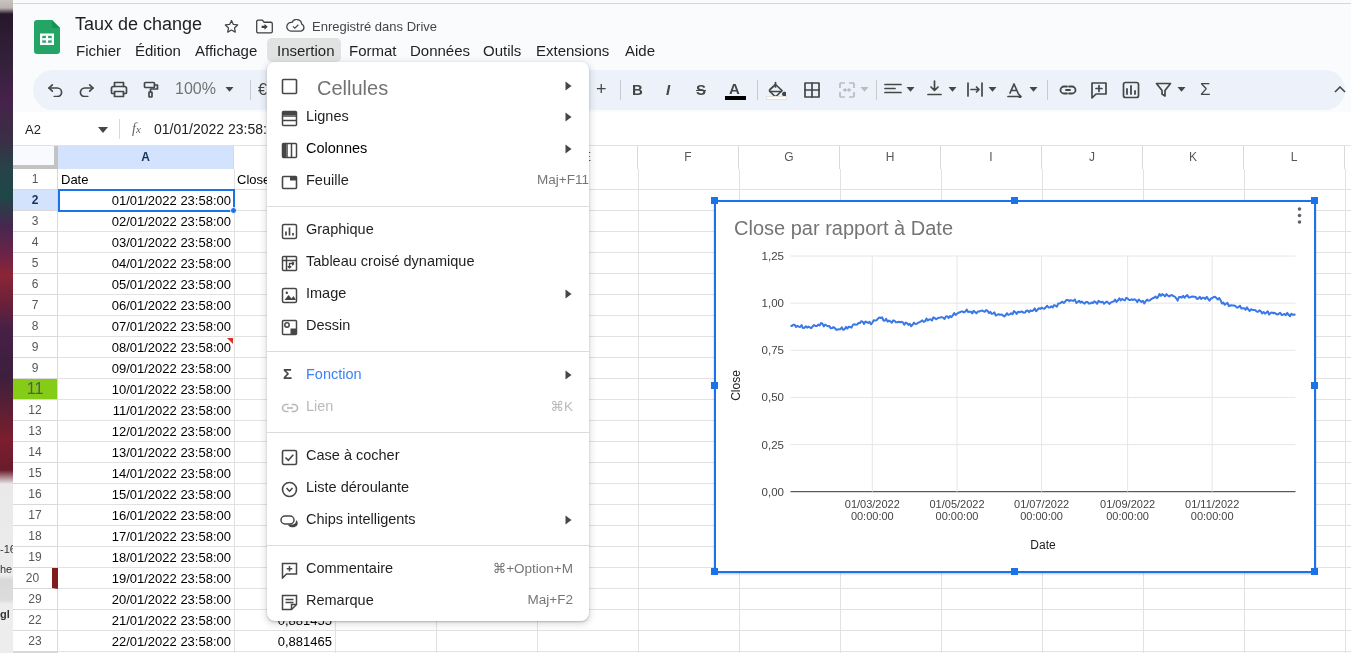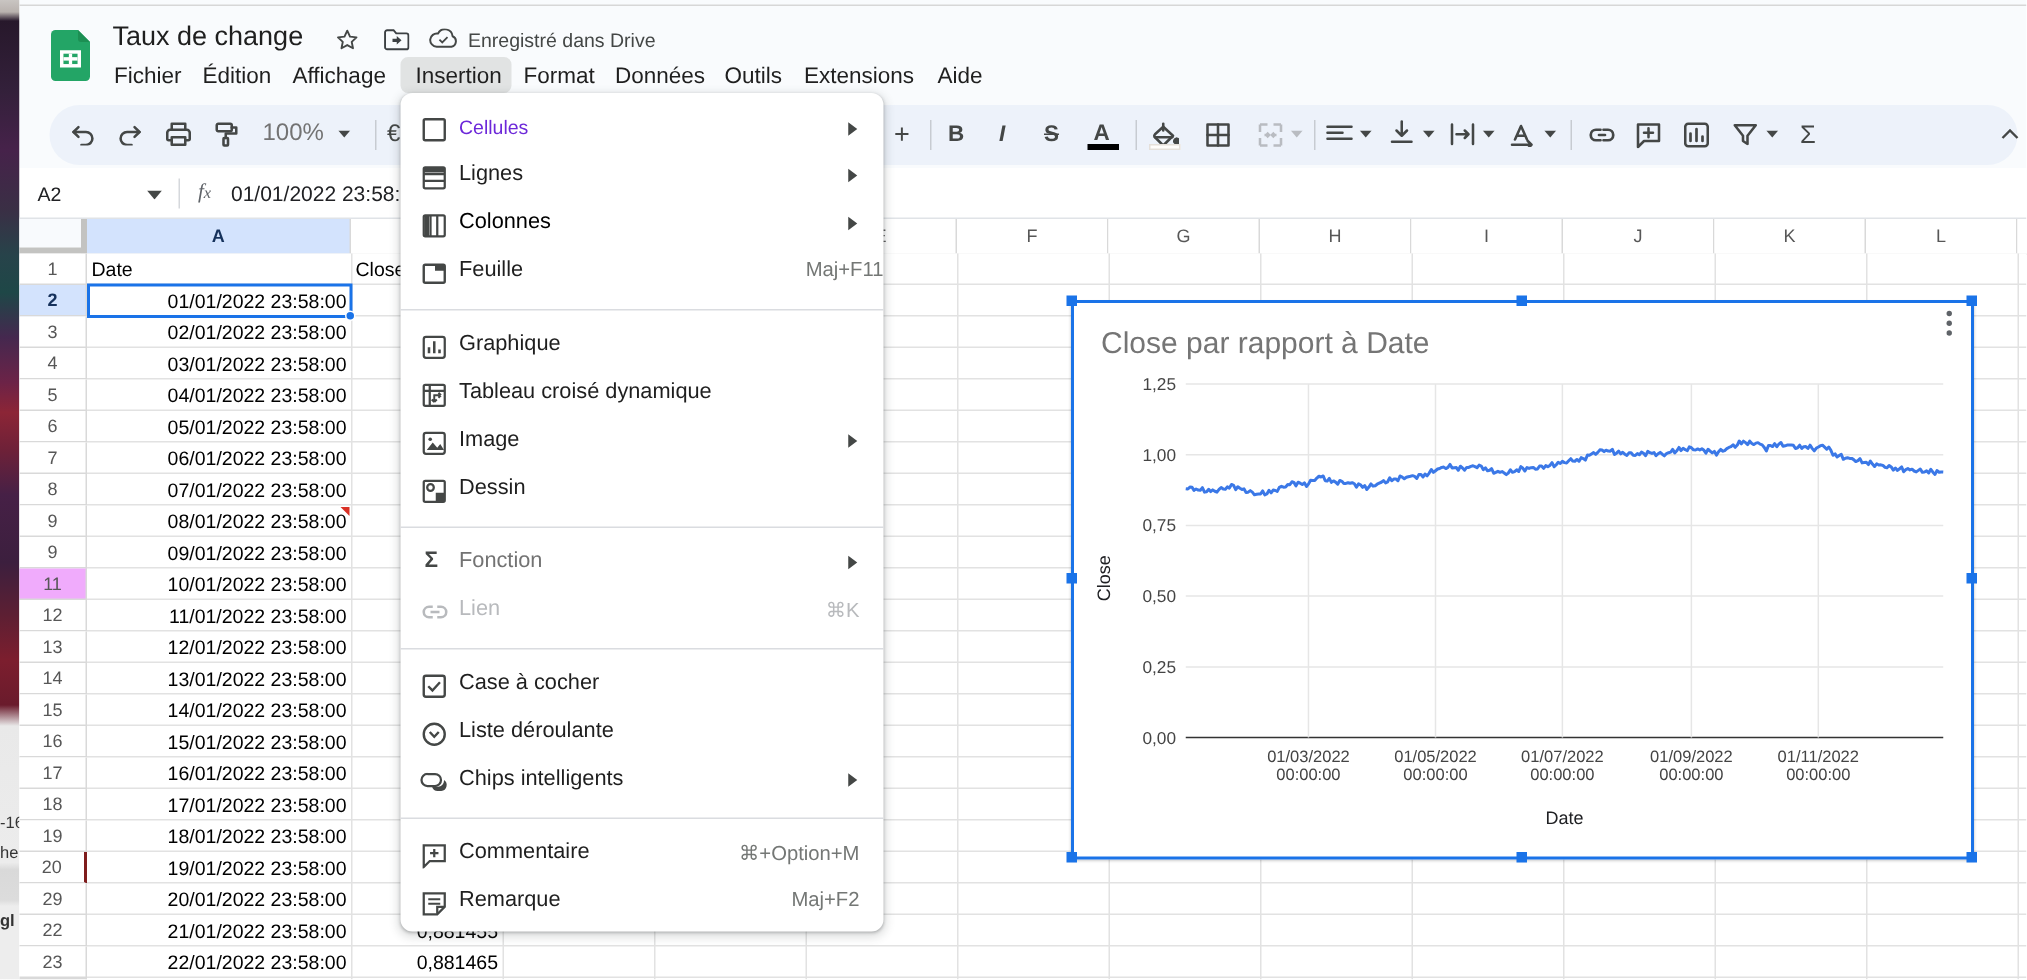--- a/index.html
+++ b/index.html
@@ -209,30 +209,30 @@
   <div class="abs" style="left:13px;top:169px;width:45px;height:21px;background:#ffffff;border-right:1px solid #d9d9d9;border-bottom:1px solid #d9d9d9;color:#575757;font-size:12px;font-weight:normal;text-align:center;line-height:20px;">1</div>
   <div class="abs" style="left:13px;top:190px;width:45px;height:21px;background:#d3e3fd;border-right:1px solid #d9d9d9;border-bottom:1px solid #d9d9d9;color:#16325c;font-size:12px;font-weight:bold;text-align:center;line-height:20px;">2</div>
   <div class="abs" style="left:13px;top:211px;width:45px;height:21px;background:#ffffff;border-right:1px solid #d9d9d9;border-bottom:1px solid #d9d9d9;color:#575757;font-size:12px;font-weight:normal;text-align:center;line-height:20px;">3</div>
   <div class="abs" style="left:13px;top:232px;width:45px;height:21px;background:#ffffff;border-right:1px solid #d9d9d9;border-bottom:1px solid #d9d9d9;color:#575757;font-size:12px;font-weight:normal;text-align:center;line-height:20px;">4</div>
   <div class="abs" style="left:13px;top:253px;width:45px;height:21px;background:#ffffff;border-right:1px solid #d9d9d9;border-bottom:1px solid #d9d9d9;color:#575757;font-size:12px;font-weight:normal;text-align:center;line-height:20px;">5</div>
   <div class="abs" style="left:13px;top:274px;width:45px;height:21px;background:#ffffff;border-right:1px solid #d9d9d9;border-bottom:1px solid #d9d9d9;color:#575757;font-size:12px;font-weight:normal;text-align:center;line-height:20px;">6</div>
   <div class="abs" style="left:13px;top:295px;width:45px;height:21px;background:#ffffff;border-right:1px solid #d9d9d9;border-bottom:1px solid #d9d9d9;color:#575757;font-size:12px;font-weight:normal;text-align:center;line-height:20px;">7</div>
   <div class="abs" style="left:13px;top:316px;width:45px;height:21px;background:#ffffff;border-right:1px solid #d9d9d9;border-bottom:1px solid #d9d9d9;color:#575757;font-size:12px;font-weight:normal;text-align:center;line-height:20px;">8</div>
   <div class="abs" style="left:13px;top:337px;width:45px;height:21px;background:#ffffff;border-right:1px solid #d9d9d9;border-bottom:1px solid #d9d9d9;color:#575757;font-size:12px;font-weight:normal;text-align:center;line-height:20px;">9</div>
   <div class="abs" style="left:13px;top:358px;width:45px;height:21px;background:#ffffff;border-right:1px solid #d9d9d9;border-bottom:1px solid #d9d9d9;color:#575757;font-size:12px;font-weight:normal;text-align:center;line-height:20px;">9</div>
-  <div class="abs" style="left:13px;top:379px;width:45px;height:21px;background:#f0abfc;border-right:1px solid #d9d9d9;border-bottom:1px solid #d9d9d9;color:#575757;font-size:12px;font-weight:normal;text-align:center;line-height:20px;">11</div>
+  <div class="abs" style="left:13px;top:379px;width:45px;height:21px;background:#84cc16;border-right:1px solid #d9d9d9;border-bottom:1px solid #d9d9d9;color:#575757;font-size:16px;font-weight:normal;text-align:center;line-height:20px;">11</div>
   <div class="abs" style="left:13px;top:400px;width:45px;height:21px;background:#ffffff;border-right:1px solid #d9d9d9;border-bottom:1px solid #d9d9d9;color:#575757;font-size:12px;font-weight:normal;text-align:center;line-height:20px;">12</div>
   <div class="abs" style="left:13px;top:421px;width:45px;height:21px;background:#ffffff;border-right:1px solid #d9d9d9;border-bottom:1px solid #d9d9d9;color:#575757;font-size:12px;font-weight:normal;text-align:center;line-height:20px;">13</div>
   <div class="abs" style="left:13px;top:442px;width:45px;height:21px;background:#ffffff;border-right:1px solid #d9d9d9;border-bottom:1px solid #d9d9d9;color:#575757;font-size:12px;font-weight:normal;text-align:center;line-height:20px;">14</div>
   <div class="abs" style="left:13px;top:463px;width:45px;height:21px;background:#ffffff;border-right:1px solid #d9d9d9;border-bottom:1px solid #d9d9d9;color:#575757;font-size:12px;font-weight:normal;text-align:center;line-height:20px;">15</div>
   <div class="abs" style="left:13px;top:484px;width:45px;height:21px;background:#ffffff;border-right:1px solid #d9d9d9;border-bottom:1px solid #d9d9d9;color:#575757;font-size:12px;font-weight:normal;text-align:center;line-height:20px;">16</div>
   <div class="abs" style="left:13px;top:505px;width:45px;height:21px;background:#ffffff;border-right:1px solid #d9d9d9;border-bottom:1px solid #d9d9d9;color:#575757;font-size:12px;font-weight:normal;text-align:center;line-height:20px;">17</div>
   <div class="abs" style="left:13px;top:526px;width:45px;height:21px;background:#ffffff;border-right:1px solid #d9d9d9;border-bottom:1px solid #d9d9d9;color:#575757;font-size:12px;font-weight:normal;text-align:center;line-height:20px;">18</div>
   <div class="abs" style="left:13px;top:547px;width:45px;height:21px;background:#ffffff;border-right:1px solid #d9d9d9;border-bottom:1px solid #d9d9d9;color:#575757;font-size:12px;font-weight:normal;text-align:center;line-height:20px;">19</div>
-  <div class="abs" style="left:13px;top:568px;width:45px;height:21px;background:#ffffff;border-right:2px solid #7f1d1d;border-bottom:1px solid #d9d9d9;color:#575757;font-size:12px;font-weight:normal;text-align:center;line-height:20px;">20</div>
+  <div class="abs" style="left:13px;top:568px;width:45px;height:21px;background:#ffffff;border-right:6px solid #7f1d1d;border-bottom:1px solid #d9d9d9;color:#575757;font-size:12px;font-weight:normal;text-align:center;line-height:20px;">20</div>
   <div class="abs" style="left:13px;top:589px;width:45px;height:21px;background:#ffffff;border-right:1px solid #d9d9d9;border-bottom:1px solid #d9d9d9;color:#575757;font-size:12px;font-weight:normal;text-align:center;line-height:20px;">29</div>
   <div class="abs" style="left:13px;top:610px;width:45px;height:21px;background:#ffffff;border-right:1px solid #d9d9d9;border-bottom:1px solid #d9d9d9;color:#575757;font-size:12px;font-weight:normal;text-align:center;line-height:20px;">22</div>
   <div class="abs" style="left:13px;top:631px;width:45px;height:21px;background:#ffffff;border-right:1px solid #d9d9d9;border-bottom:1px solid #d9d9d9;color:#575757;font-size:12px;font-weight:normal;text-align:center;line-height:20px;">23</div>
   <div class="abs" style="left:13px;top:652px;width:45px;height:1px;background:#ffffff;border-right:1px solid #d9d9d9;border-bottom:1px solid #d9d9d9;color:#575757;font-size:12px;font-weight:normal;text-align:center;line-height:20px;"></div>
   <div class="abs" style="left:58px;top:169px;width:1293px;height:484px;background:#fff;"></div>
   <div class="abs" style="left:234px;top:169px;width:1px;height:484px;background:#e2e2e2;"></div>
   <div class="abs" style="left:335px;top:169px;width:1px;height:484px;background:#e2e2e2;"></div>
   <div class="abs" style="left:436px;top:169px;width:1px;height:484px;background:#e2e2e2;"></div>
   <div class="abs" style="left:537px;top:169px;width:1px;height:484px;background:#e2e2e2;"></div>
   <div class="abs" style="left:638px;top:169px;width:1px;height:484px;background:#e2e2e2;"></div>
@@ -339,21 +339,21 @@
   <div class="abs" style="left:711px;top:382px;width:7px;height:7px;background:#1a73e8;"></div>
   <div class="abs" style="left:1311px;top:382px;width:7px;height:7px;background:#1a73e8;"></div>
   <div class="abs" style="left:711px;top:568px;width:7px;height:7px;background:#1a73e8;"></div>
   <div class="abs" style="left:1011px;top:568px;width:7px;height:7px;background:#1a73e8;"></div>
   <div class="abs" style="left:1311px;top:568px;width:7px;height:7px;background:#1a73e8;"></div>
 
   <div class="abs" style="left:267px;top:62px;width:322px;height:559px;background:#fff;border-radius:8px;box-shadow:0 2px 6px 2px rgba(60,64,67,.15), 0 1px 2px rgba(60,64,67,.3);"></div>
   <svg class="abs" style="left:281px;top:77.5px;" width="17" height="17" viewBox="0 0 17 17" fill="none" stroke="#444746" stroke-width="1.6">
       <rect x="1.5" y="1.5" width="14" height="14" rx="1"></rect>
     </svg>
-  <div class="abs" style="left:306px;top:76.5px;font-size:13px;color:#6d28d9;">Cellules</div>
+  <div class="abs" style="left:317px;top:76.5px;font-size:20px;color:#737373;">Cellules</div>
   <svg class="abs" style="left:565px;top:80.5px;" width="7" height="10" viewBox="0 0 7 10">
       <path d="M0.5 0.5 L6.5 5 L0.5 9.5 z" fill="#444746"></path>
     </svg>
   <svg class="abs" style="left:281px;top:110px;" width="17" height="17" viewBox="0 0 17 17" fill="none" stroke="#444746" stroke-width="1.5">
       <rect x="1.5" y="1.5" width="14" height="14" rx="1"></rect>
       <path d="M1.5 6 h14 M1.5 10.5 h14"></path>
       <path d="M1.5 3.5 h14" stroke-width="3"></path>
     </svg>
   <div class="abs" style="left:306px;top:108px;font-size:14.5px;color:#1f1f1f;">Lignes</div>
   <svg class="abs" style="left:565px;top:112px;" width="7" height="10" viewBox="0 0 7 10">
@@ -394,21 +394,21 @@
   <svg class="abs" style="left:565px;top:289px;" width="7" height="10" viewBox="0 0 7 10">
       <path d="M0.5 0.5 L6.5 5 L0.5 9.5 z" fill="#444746"></path>
     </svg>
   <svg class="abs" style="left:281px;top:319px;" width="17" height="17" viewBox="0 0 17 17" fill="none" stroke="#444746" stroke-width="1.5">
       <rect x="1.5" y="1.5" width="14" height="14" rx="1"></rect>
       <path d="M9.5 9.5 H15 V15 H9.5 z" fill="#444746" stroke="none"></path>
       <circle cx="6" cy="6" r="2.2"></circle>
     </svg>
   <div class="abs" style="left:306px;top:317px;font-size:14.5px;color:#1f1f1f;">Dessin</div>
   <div class="abs" style="left:283px;top:365px;font-size:15px;font-weight:bold;color:#444746;">Σ</div>
-  <div class="abs" style="left:306px;top:366px;font-size:14.5px;color:#737373;">Fonction</div>
+  <div class="abs" style="left:306px;top:366px;font-size:14.5px;color:#3b82f6;">Fonction</div>
   <svg class="abs" style="left:565px;top:370px;" width="7" height="10" viewBox="0 0 7 10">
       <path d="M0.5 0.5 L6.5 5 L0.5 9.5 z" fill="#444746"></path>
     </svg>
   <svg class="abs" style="left:280px;top:402px;" width="20" height="12" viewBox="0 0 20 12" fill="none" stroke="#b8babd" stroke-width="1.7">
       <path d="M7 6 h6"></path>
       <path d="M8.5 2.5 H6 a3.5 3.5 0 0 0 0 7 h2.5 M11.5 2.5 H14 a3.5 3.5 0 0 1 0 7 h-2.5"></path>
     </svg>
   <div class="abs" style="left:306px;top:398px;font-size:14.5px;color:#b8babd;">Lien</div>
   <div class="abs" style="left:380px;top:398px;width:193px;font-size:13.5px;color:#b8babd;text-align:right;">⌘K</div>
   <svg class="abs" style="left:281px;top:449px;" width="17" height="17" viewBox="0 0 17 17" fill="none" stroke="#444746" stroke-width="1.6">

